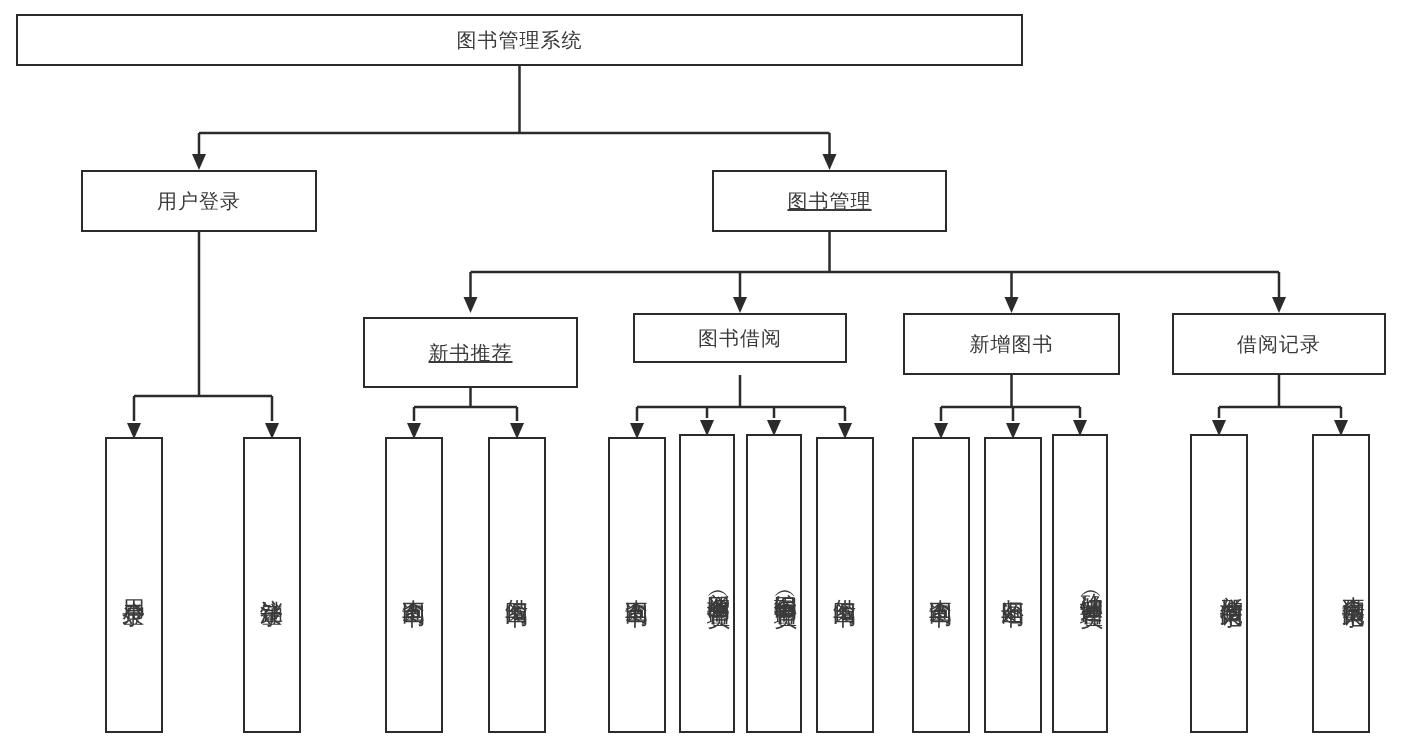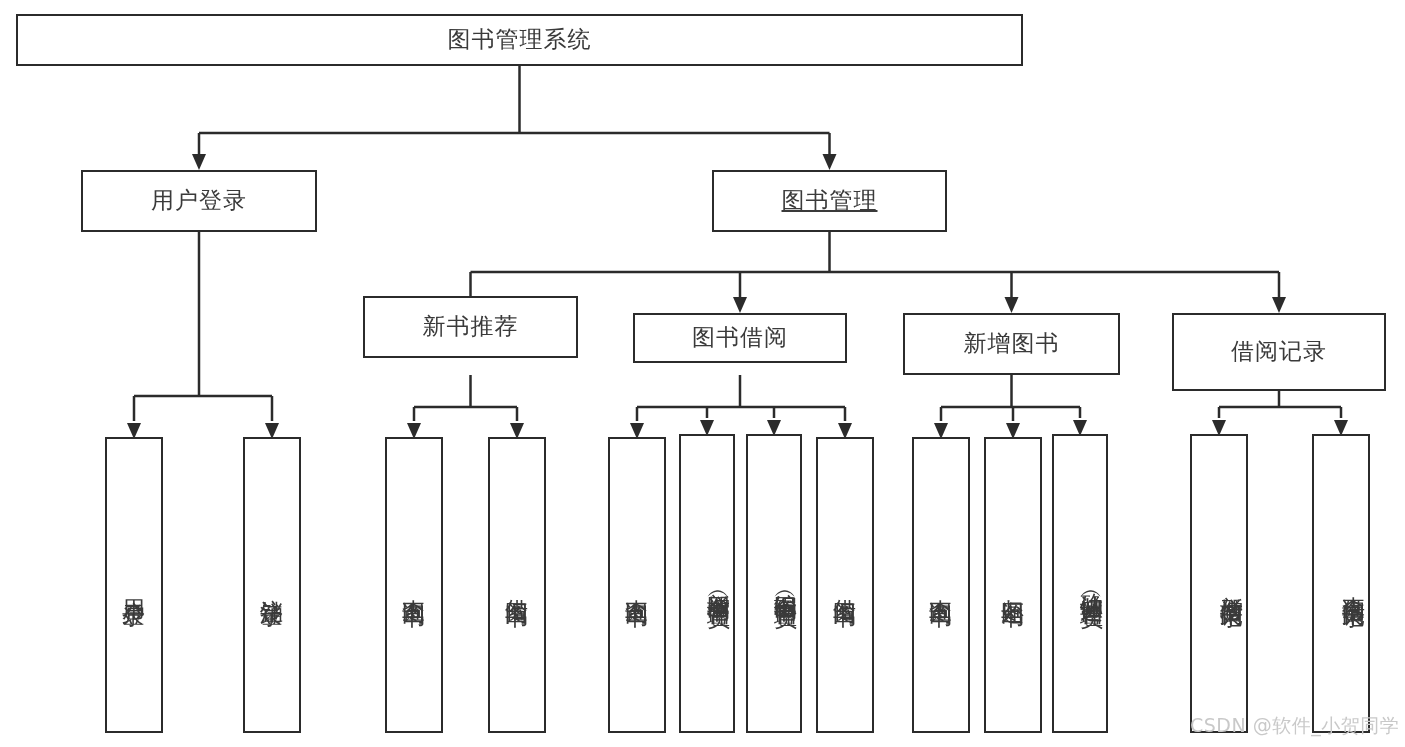--- a/index.html
+++ b/index.html
@@ -1,21 +1,21 @@
 <!DOCTYPE html>
 <html><head>
 <meta charset="utf-8">
 <style>
   html,body{margin:0;padding:0;background:#ffffff;}
   body{font-family:"DejaVu Sans","Liberation Sans",sans-serif;}
   #canvas{position:relative;width:1405px;height:747px;background:#fff;overflow:hidden;}
   #wires{position:absolute;left:0;top:0;width:1405px;height:747px;}
   .node{position:absolute;box-sizing:border-box;background:#ffffff;border:2px solid #2b2b2b;
         display:flex;align-items:center;justify-content:center;color:#3a3a3a;}
-  .node.h{font-size:23px;line-height:1.1;letter-spacing:1px;white-space:nowrap;}
+  .node.h{font-size:20px;line-height:1.1;letter-spacing:1px;white-space:nowrap;}
   .node.v{writing-mode:vertical-rl;text-orientation:upright;font-size:23px;line-height:1.22;
           letter-spacing:2px;padding-top:6px;padding-bottom:6px;}
   .node.v.tall{align-items:flex-start;}
   .watermark{position:absolute;left:1190px;top:713px;font-size:19px;color:#c9c9c9;
              white-space:nowrap;letter-spacing:0.5px;}
 </style>
 </head>
 <body>
 
 <div id="canvas">
@@ -76,30 +76,30 @@
   <div id="nodes">
       <div class="node h" style="left: 16px; top: 14px; width: 1007px; height: 52px;">
         <span>图书管理系统</span>
       </div>
       <div class="node h" style="left: 81px; top: 170px; width: 236px; height: 62px;">
         <span>用户登录</span>
       </div>
       <div class="node h" style="left: 712px; top: 170px; width: 235px; height: 62px; text-decoration: underline;">
         <span>图书管理</span>
       </div>
-      <div class="node h" style="left: 363px; top: 296px; width: 215px; height: 62px;">
+      <div class="node h" style="left: 363px; top: 317px; width: 215px; height: 71px; text-decoration: underline;">
         <span>新书推荐</span>
       </div>
       <div class="node h" style="left: 633px; top: 313px; width: 214px; height: 50px;">
         <span>图书借阅</span>
       </div>
       <div class="node h" style="left: 903px; top: 313px; width: 217px; height: 62px;">
         <span>新增图书</span>
       </div>
-      <div class="node h" style="left: 1172px; top: 313px; width: 214px; height: 78px;">
+      <div class="node h" style="left: 1172px; top: 313px; width: 214px; height: 62px;">
         <span>借阅记录</span>
       </div>
       <div class="node v" style="left: 105px; top: 437px; width: 58px; height: 296px;">
         <span>用户登录</span>
       </div>
       <div class="node v" style="left: 243px; top: 437px; width: 58px; height: 296px;">
         <span>注销登录</span>
       </div>
       <div class="node v" style="left: 385px; top: 437px; width: 58px; height: 296px;">
         <span>查询图书</span>
@@ -128,14 +128,13 @@
       <div class="node v tall" style="left: 1052px; top: 434px; width: 56px; height: 299px;">
         <span>确认归还（管理员）</span>
       </div>
       <div class="node v tall" style="left: 1190px; top: 434px; width: 58px; height: 299px;">
         <span>新增借阅记录</span>
       </div>
       <div class="node v tall" style="left: 1312px; top: 434px; width: 58px; height: 299px;">
         <span>查询借阅记录</span>
       </div>
     </div>
-  <div class="watermark">CSDN @软件_小贺同学</div>
 </div>
 
 </body></html>

